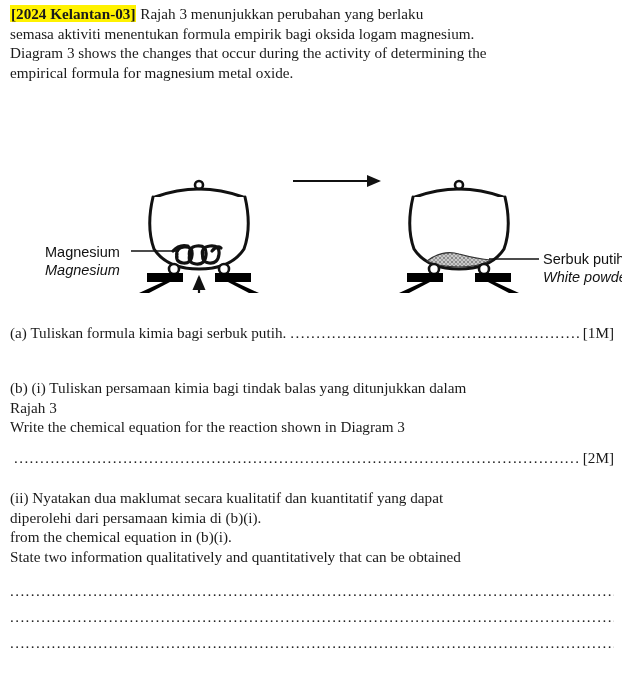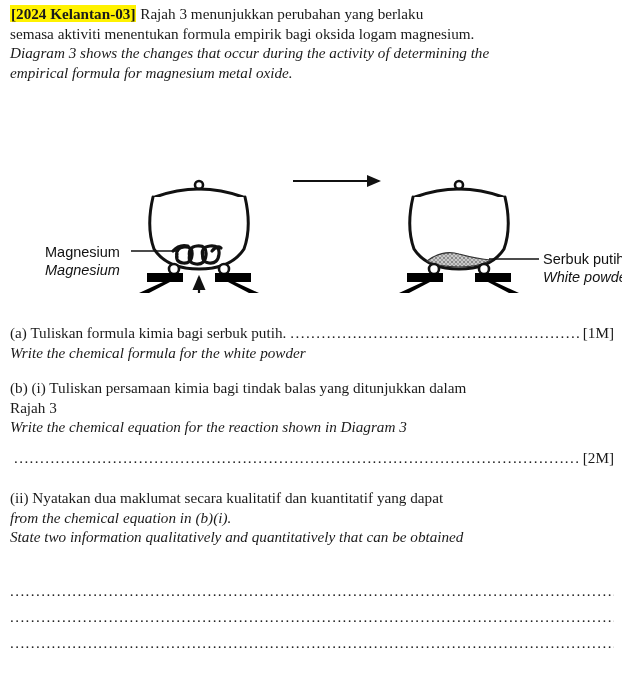--- a/index.html
+++ b/index.html
@@ -32,21 +32,20 @@
     width: 604px;
     font-size: 15.2px;
     line-height: 19.6px;
   }
   .tag {
     background: #fff200;
     font-weight: bold;
     padding: 0 1px;
   }
   .en {
-    font-style: italic;
   }
 
   
   .diagram {
     position: absolute;
     left: 0;
     top: 81px;
     width: 622px;
     height: 212px;
     margin-left: 27px;
@@ -206,38 +205,38 @@
       <text class="lbl-it" x="516" y="201">White powder</text>
     </svg>
   </div>
 
   <div class="qblock q-a">
     <div class="row-dots">
       <span class="lead">(a) Tuliskan formula kimia bagi serbuk putih.</span>
       <span class="dots">..........................................................................................................................</span>
       <span class="marks">[1M]</span>
     </div>
-    <div class="en">Write the chemical formula for the white powder</div>
   </div>
 
   <div class="qblock q-b1">
     <div>(b) (i) Tuliskan persamaan kimia bagi tindak balas yang ditunjukkan dalam</div>
     <div>Rajah 3</div>
     <div class="en">Write the chemical equation for the reaction shown in Diagram 3</div>
   </div>
 
   <div class="qblock ans-2m">
     <div class="row-dots">
       <span class="dots">..........................................................................................................................................................</span>
       <span class="marks">[2M]</span>
     </div>
   </div>
 
   <div class="qblock q-b2">
     <div>(ii) Nyatakan dua maklumat secara kualitatif dan kuantitatif yang dapat</div>
+    <div>diperolehi dari persamaan kimia di (b)(i).</div>
     <div class="en">from the chemical equation in (b)(i).</div>
     <div class="en">State two information qualitatively and quantitatively that can be obtained</div>
   </div>
 
   <div class="answer-lines">
     <div class="answer-line">........................................................................................................................................................................</div>
     <div class="answer-line">........................................................................................................................................................................</div>
     <div class="answer-line">........................................................................................................................................................................</div>
   </div>
 

